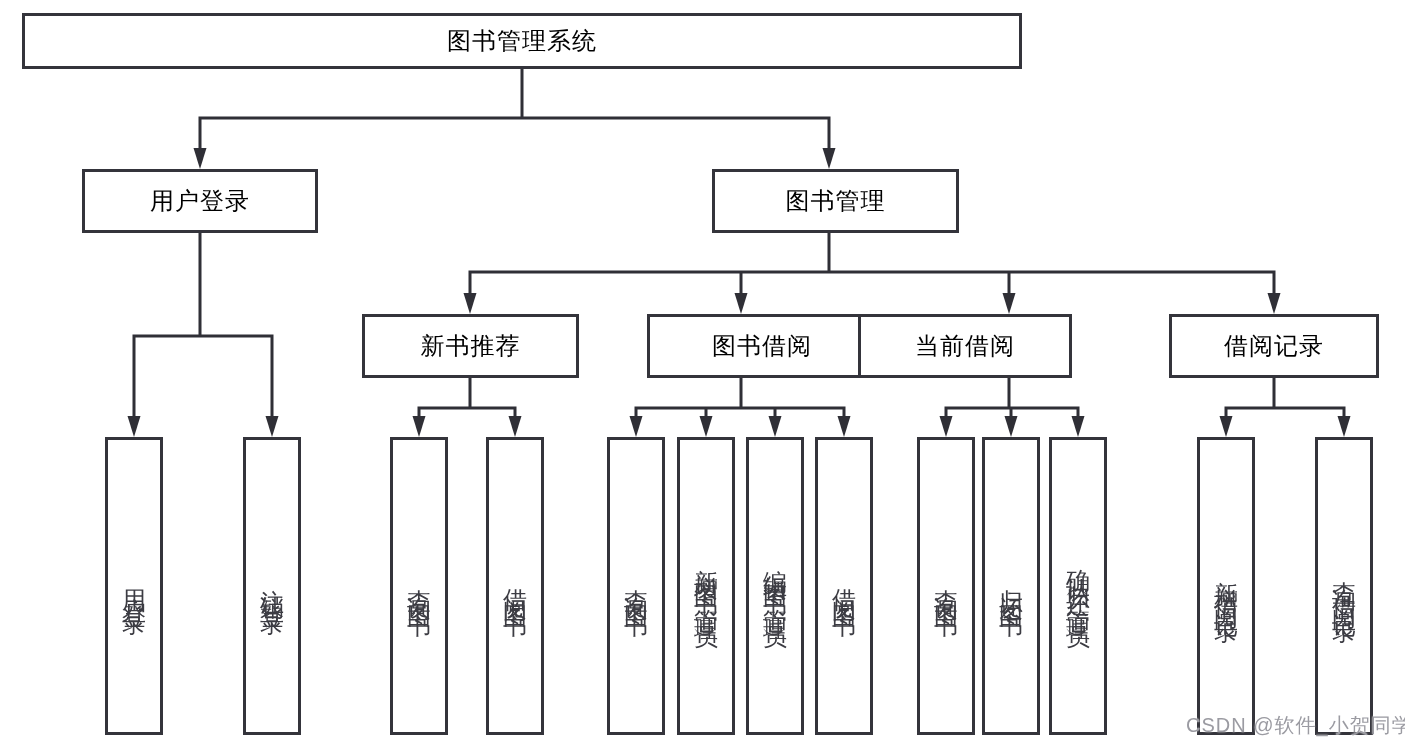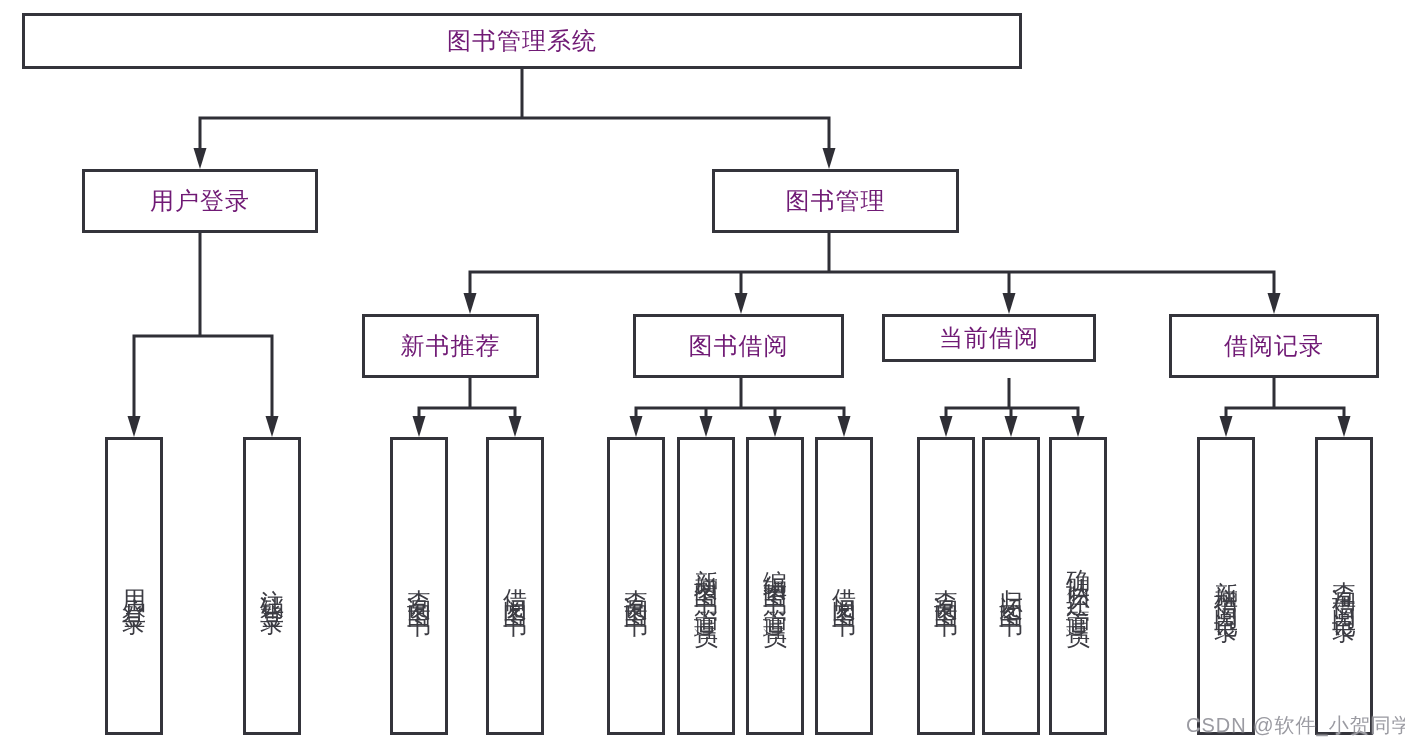--- a/index.html
+++ b/index.html
@@ -25,21 +25,21 @@
     box-sizing: border-box;
     background: #ffffff;
     border: 3px solid #34343b;
     display: flex;
     align-items: center;
     justify-content: center;
   }
   .hlabel {
     font-size: 24px;
     letter-spacing: 1px;
-    color: #701a75;
+    color: #000000;
     white-space: nowrap;
   }
   .vbox {
     position: absolute;
     top: 437px;
     width: 58px;
     height: 298px;
     box-sizing: border-box;
     background: #ffffff;
     border: 3px solid #34343b;
@@ -117,27 +117,27 @@
     <span class="hlabel">图书管理系统</span>
   </div>
 
   <div class="hbox" style="left:82px;top:169px;width:236px;height:64px">
     <span class="hlabel">用户登录</span>
   </div>
   <div class="hbox" style="left:712px;top:169px;width:247px;height:64px">
     <span class="hlabel">图书管理</span>
   </div>
 
-  <div class="hbox" style="left:362px;top:314px;width:177px;height:64px">
+  <div class="hbox" style="left:362px;top:314px;width:217px;height:64px">
     <span class="hlabel">新书推荐</span>
   </div>
-  <div class="hbox" style="left:633px;top:314px;width:211px;height:64px">
+  <div class="hbox" style="left:647px;top:314px;width:230px;height:64px">
     <span class="hlabel">图书借阅</span>
   </div>
-  <div class="hbox" style="left:882px;top:314px;width:214px;height:48px">
+  <div class="hbox" style="left:858px;top:314px;width:214px;height:64px">
     <span class="hlabel">当前借阅</span>
   </div>
   <div class="hbox" style="left:1169px;top:314px;width:210px;height:64px">
     <span class="hlabel">借阅记录</span>
   </div>
 
   <div class="vbox" style="left:105px">
     <span class="vlabel">用户登录</span>
   </div>
   <div class="vbox" style="left:243px">

